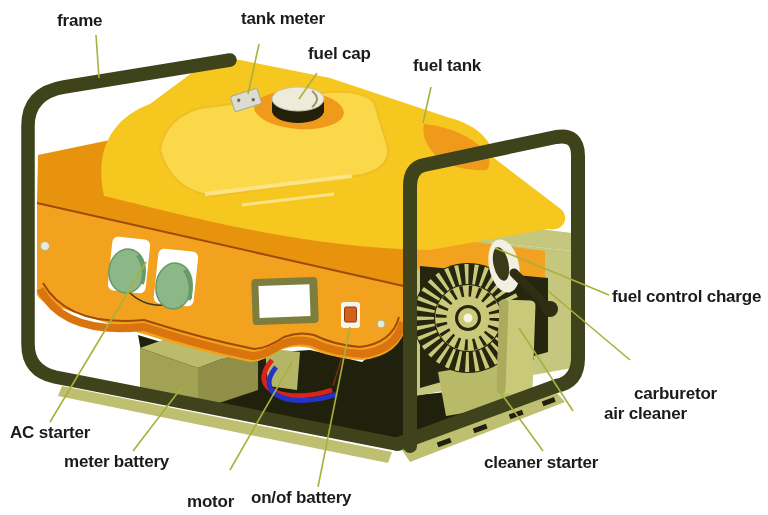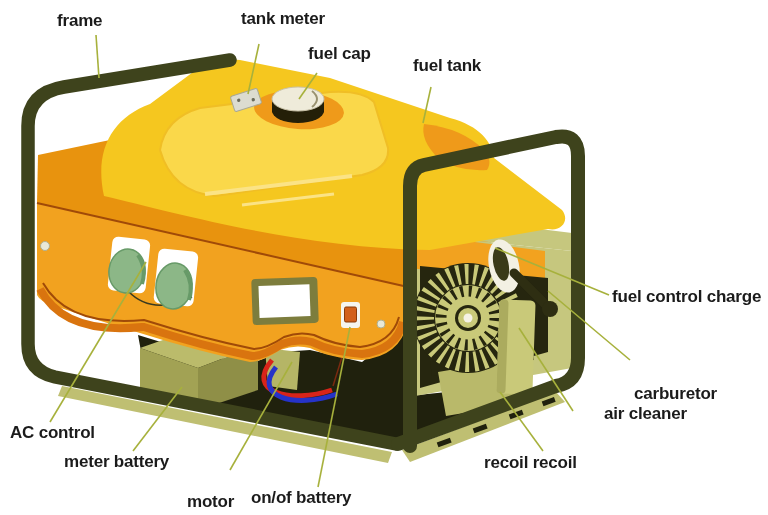--- a/index.html
+++ b/index.html
@@ -162,19 +162,19 @@
   </svg>
 
   <div id="labels">
       <div class="part-label" style="left: 57px; top: 12px;">frame</div>
       <div class="part-label" style="left: 241px; top: 10px;">tank meter</div>
       <div class="part-label" style="left: 308px; top: 45px;">fuel cap</div>
       <div class="part-label" style="left: 413px; top: 57px;">fuel tank</div>
       <div class="part-label" style="left: 612px; top: 288px;">fuel control charge</div>
       <div class="part-label" style="left: 634px; top: 357px; margin-top: 28px;">carburetor</div>
       <div class="part-label" style="left: 604px; top: 405px;">air cleaner</div>
-      <div class="part-label" style="left: 484px; top: 454px;">recoil recoil</div>
-      <div class="part-label" style="left: 10px; top: 424px;">AC control</div>
+      <div class="part-label" style="left: 484px; top: 454px;">cleaner starter</div>
+      <div class="part-label" style="left: 10px; top: 424px;">AC starter</div>
       <div class="part-label" style="left: 64px; top: 453px;">meter battery</div>
       <div class="part-label" style="left: 187px; top: 493px;">motor</div>
       <div class="part-label" style="left: 251px; top: 489px;">on/of battery</div>
     </div>
 </div>
 
 </body></html>

